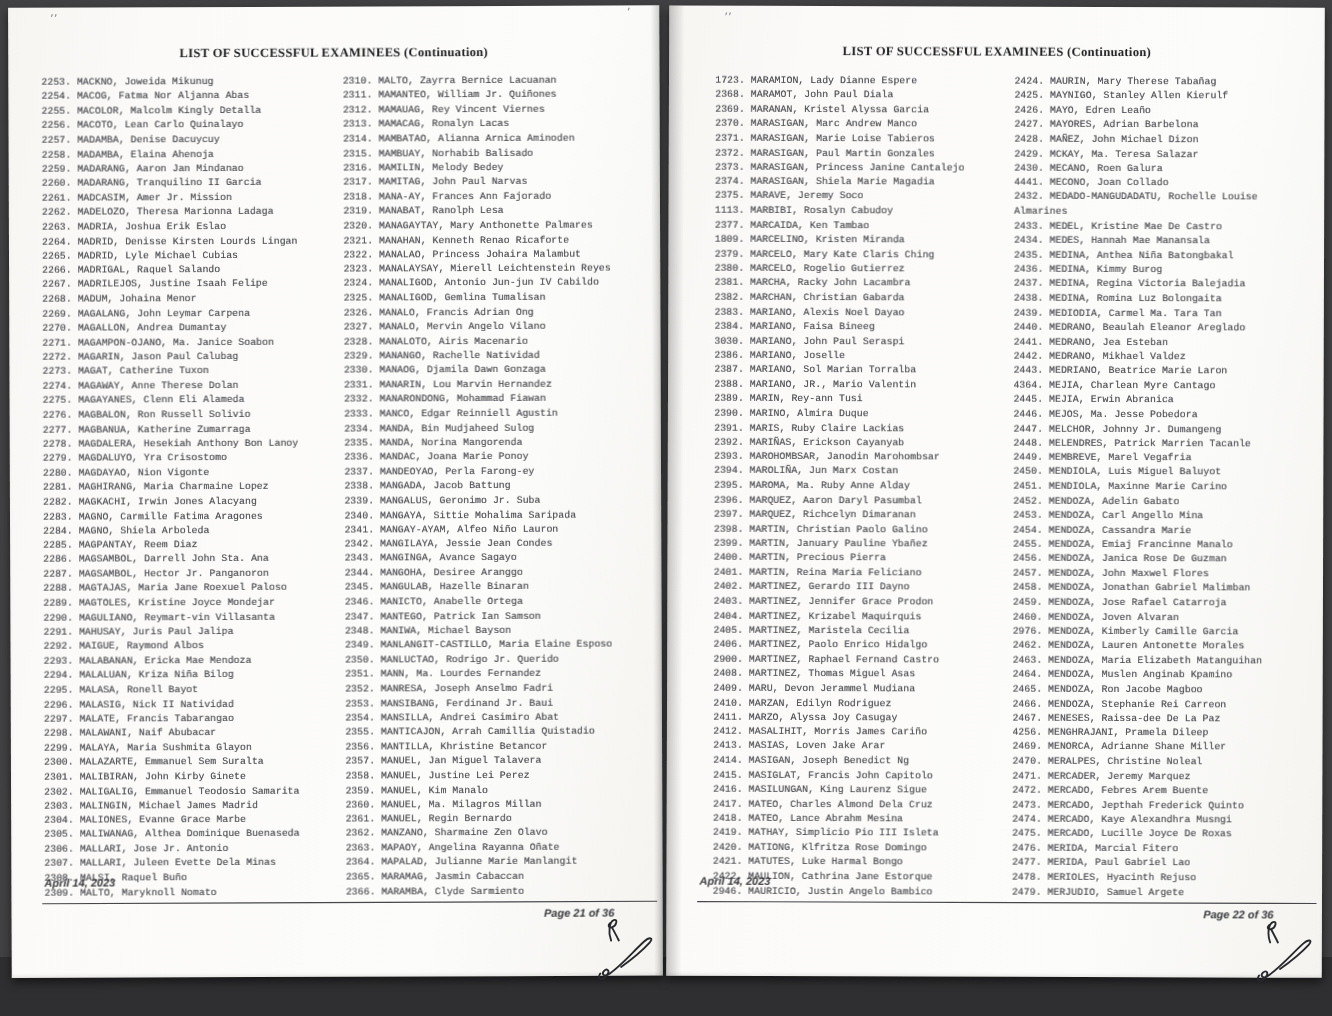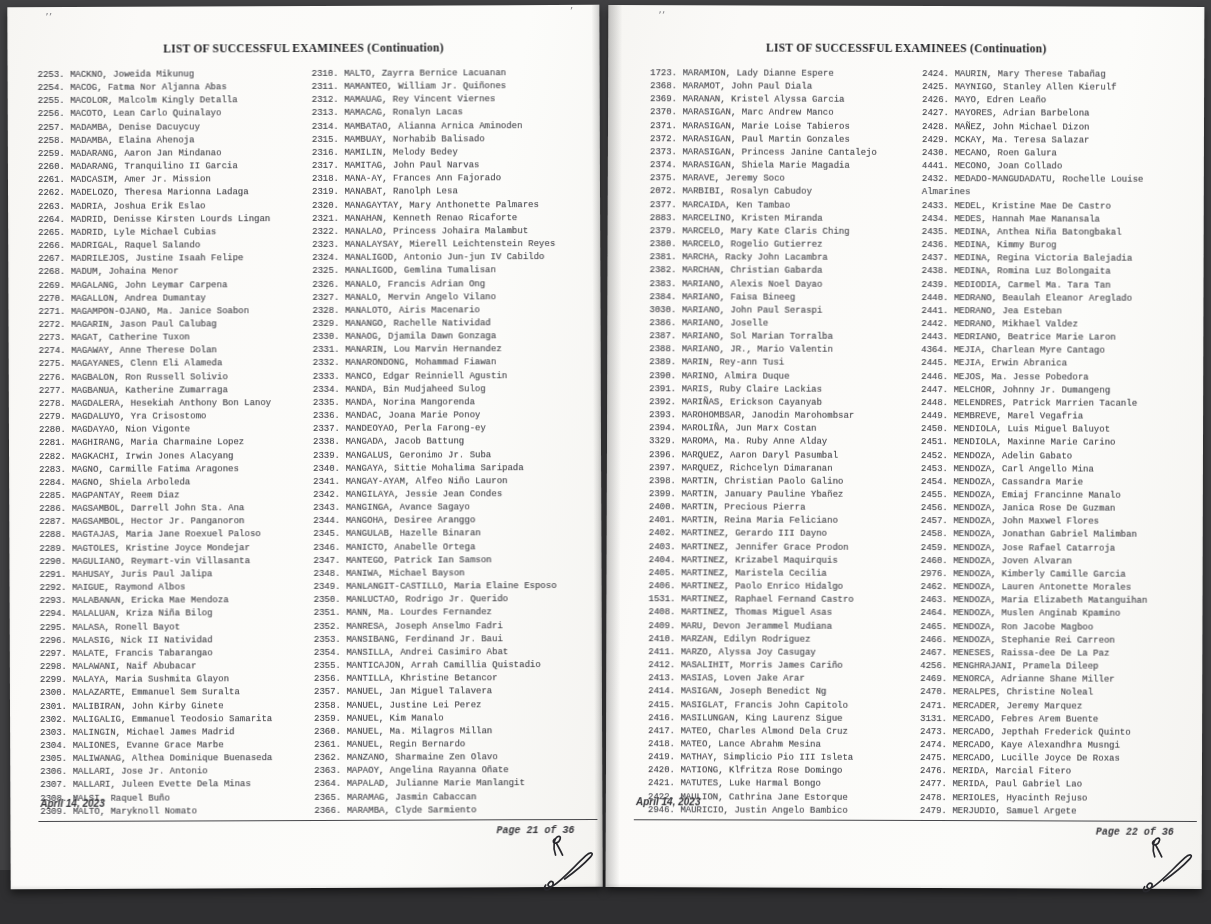--- a/index.html
+++ b/index.html
@@ -34,22 +34,22 @@
     font-family:"Liberation Mono","DejaVu Sans Mono",monospace;
     font-size:9px;line-height:13.15px;color:#4d4d52;
     text-shadow:0 0 .6px rgba(80,80,88,.55);
   }
   .footer-rule{position:absolute;left:28px;right:5px;top:814px;border-top:1.6px solid #47474b;}
   .footer-date{
     position:absolute;left:30px;top:791px;
     font-style:italic;font-weight:bold;font-size:10px;color:#38383c;filter:blur(.15px);
   }
   .footer-page{
-    position:absolute;right:28px;top:820px;
-    font-style:italic;font-weight:bold;font-size:10px;color:#38383c;filter:blur(.15px);font-family:Liberation Mono, monospace;
+    position:absolute;right:44px;top:820px;
+    font-style:italic;font-weight:bold;font-size:10px;color:#38383c;filter:blur(.15px);
   }
   .initials-svg{position:absolute;right:36px;top:828px;}
   .signature-svg{position:absolute;right:2px;top:842px;}
   .pen-mark{position:absolute;color:#8a8a8e;font-size:11px;font-family:"DejaVu Sans",sans-serif;}
   .pm-tl{left:38px;top:4px;}
   .pm-tr{right:26px;top:0px;}
   .page-2 .pm-tl{left:50px;}
   svg path{fill:none;stroke:#28282d;stroke-width:1.7;stroke-linecap:round;}
 </style>
 </head>
@@ -197,52 +197,52 @@
     <div class="col">
         <div class="entry">1723. MARAMION, Lady Dianne Espere</div>
         <div class="entry">2368. MARAMOT, John Paul Diala</div>
         <div class="entry">2369. MARANAN, Kristel Alyssa Garcia</div>
         <div class="entry">2370. MARASIGAN, Marc Andrew Manco</div>
         <div class="entry">2371. MARASIGAN, Marie Loise Tabieros</div>
         <div class="entry">2372. MARASIGAN, Paul Martin Gonzales</div>
         <div class="entry">2373. MARASIGAN, Princess Janine Cantalejo</div>
         <div class="entry">2374. MARASIGAN, Shiela Marie Magadia</div>
         <div class="entry">2375. MARAVE, Jeremy Soco</div>
-        <div class="entry">2072. MARBIBI, Rosalyn Cabudoy</div>
+        <div class="entry">1113. MARBIBI, Rosalyn Cabudoy</div>
         <div class="entry">2377. MARCAIDA, Ken Tambao</div>
-        <div class="entry">2883. MARCELINO, Kristen Miranda</div>
+        <div class="entry">1809. MARCELINO, Kristen Miranda</div>
         <div class="entry">2379. MARCELO, Mary Kate Claris Ching</div>
         <div class="entry">2380. MARCELO, Rogelio Gutierrez</div>
         <div class="entry">2381. MARCHA, Racky John Lacambra</div>
         <div class="entry">2382. MARCHAN, Christian Gabarda</div>
         <div class="entry">2383. MARIANO, Alexis Noel Dayao</div>
         <div class="entry">2384. MARIANO, Faisa Bineeg</div>
         <div class="entry">3030. MARIANO, John Paul Seraspi</div>
         <div class="entry">2386. MARIANO, Joselle</div>
         <div class="entry">2387. MARIANO, Sol Marian Torralba</div>
         <div class="entry">2388. MARIANO, JR., Mario Valentin</div>
         <div class="entry">2389. MARIN, Rey-ann Tusi</div>
         <div class="entry">2390. MARINO, Almira Duque</div>
         <div class="entry">2391. MARIS, Ruby Claire Lackias</div>
         <div class="entry">2392. MARIÑAS, Erickson Cayanyab</div>
         <div class="entry">2393. MAROHOMBSAR, Janodin Marohombsar</div>
         <div class="entry">2394. MAROLIÑA, Jun Marx Costan</div>
-        <div class="entry">3329. MAROMA, Ma. Ruby Anne Alday</div>
+        <div class="entry">2395. MAROMA, Ma. Ruby Anne Alday</div>
         <div class="entry">2396. MARQUEZ, Aaron Daryl Pasumbal</div>
         <div class="entry">2397. MARQUEZ, Richcelyn Dimaranan</div>
         <div class="entry">2398. MARTIN, Christian Paolo Galino</div>
         <div class="entry">2399. MARTIN, January Pauline Ybañez</div>
         <div class="entry">2400. MARTIN, Precious Pierra</div>
         <div class="entry">2401. MARTIN, Reina Maria Feliciano</div>
         <div class="entry">2402. MARTINEZ, Gerardo III Dayno</div>
         <div class="entry">2403. MARTINEZ, Jennifer Grace Prodon</div>
         <div class="entry">2404. MARTINEZ, Krizabel Maquirquis</div>
         <div class="entry">2405. MARTINEZ, Maristela Cecilia</div>
         <div class="entry">2406. MARTINEZ, Paolo Enrico Hidalgo</div>
-        <div class="entry">1531. MARTINEZ, Raphael Fernand Castro</div>
+        <div class="entry">2900. MARTINEZ, Raphael Fernand Castro</div>
         <div class="entry">2408. MARTINEZ, Thomas Miguel Asas</div>
         <div class="entry">2409. MARU, Devon Jerammel Mudiana</div>
         <div class="entry">2410. MARZAN, Edilyn Rodriguez</div>
         <div class="entry">2411. MARZO, Alyssa Joy Casugay</div>
         <div class="entry">2412. MASALIHIT, Morris James Cariño</div>
         <div class="entry">2413. MASIAS, Loven Jake Arar</div>
         <div class="entry">2414. MASIGAN, Joseph Benedict Ng</div>
         <div class="entry">2415. MASIGLAT, Francis John Capitolo</div>
         <div class="entry">2416. MASILUNGAN, King Laurenz Sigue</div>
         <div class="entry">2417. MATEO, Charles Almond Dela Cruz</div>
@@ -295,21 +295,21 @@
         <div class="entry">2462. MENDOZA, Lauren Antonette Morales</div>
         <div class="entry">2463. MENDOZA, Maria Elizabeth Matanguihan</div>
         <div class="entry">2464. MENDOZA, Muslen Anginab Kpamino</div>
         <div class="entry">2465. MENDOZA, Ron Jacobe Magboo</div>
         <div class="entry">2466. MENDOZA, Stephanie Rei Carreon</div>
         <div class="entry">2467. MENESES, Raissa-dee De La Paz</div>
         <div class="entry">4256. MENGHRAJANI, Pramela Dileep</div>
         <div class="entry">2469. MENORCA, Adrianne Shane Miller</div>
         <div class="entry">2470. MERALPES, Christine Noleal</div>
         <div class="entry">2471. MERCADER, Jeremy Marquez</div>
-        <div class="entry">3131. MERCADO, Febres Arem Buente</div>
+        <div class="entry">2472. MERCADO, Febres Arem Buente</div>
         <div class="entry">2473. MERCADO, Jepthah Frederick Quinto</div>
         <div class="entry">2474. MERCADO, Kaye Alexandhra Musngi</div>
         <div class="entry">2475. MERCADO, Lucille Joyce De Roxas</div>
         <div class="entry">2476. MERIDA, Marcial Fitero</div>
         <div class="entry">2477. MERIDA, Paul Gabriel Lao</div>
         <div class="entry">2478. MERIOLES, Hyacinth Rejuso</div>
         <div class="entry">2479. MERJUDIO, Samuel Argete</div>
       </div>
   </div>
   <div class="footer-rule"></div>

